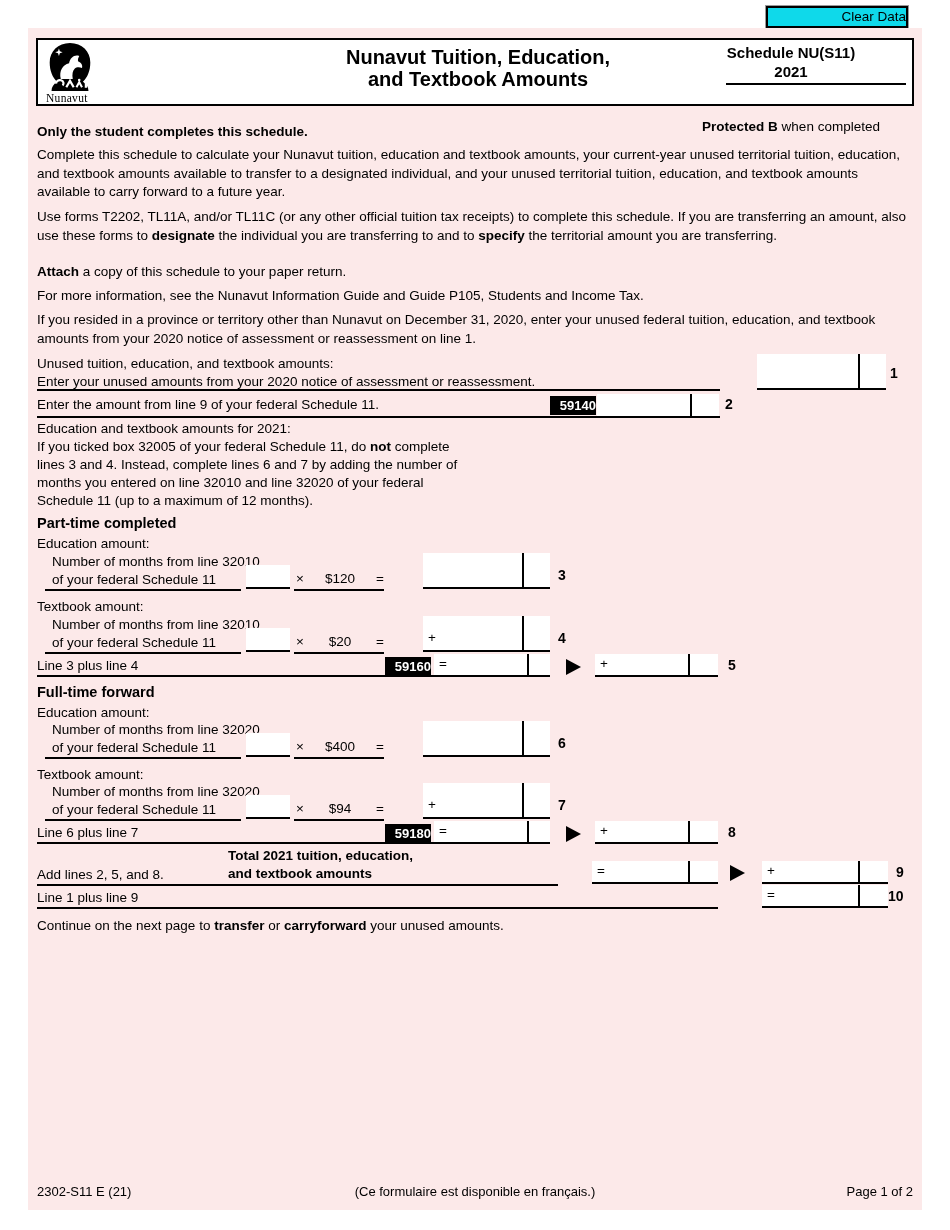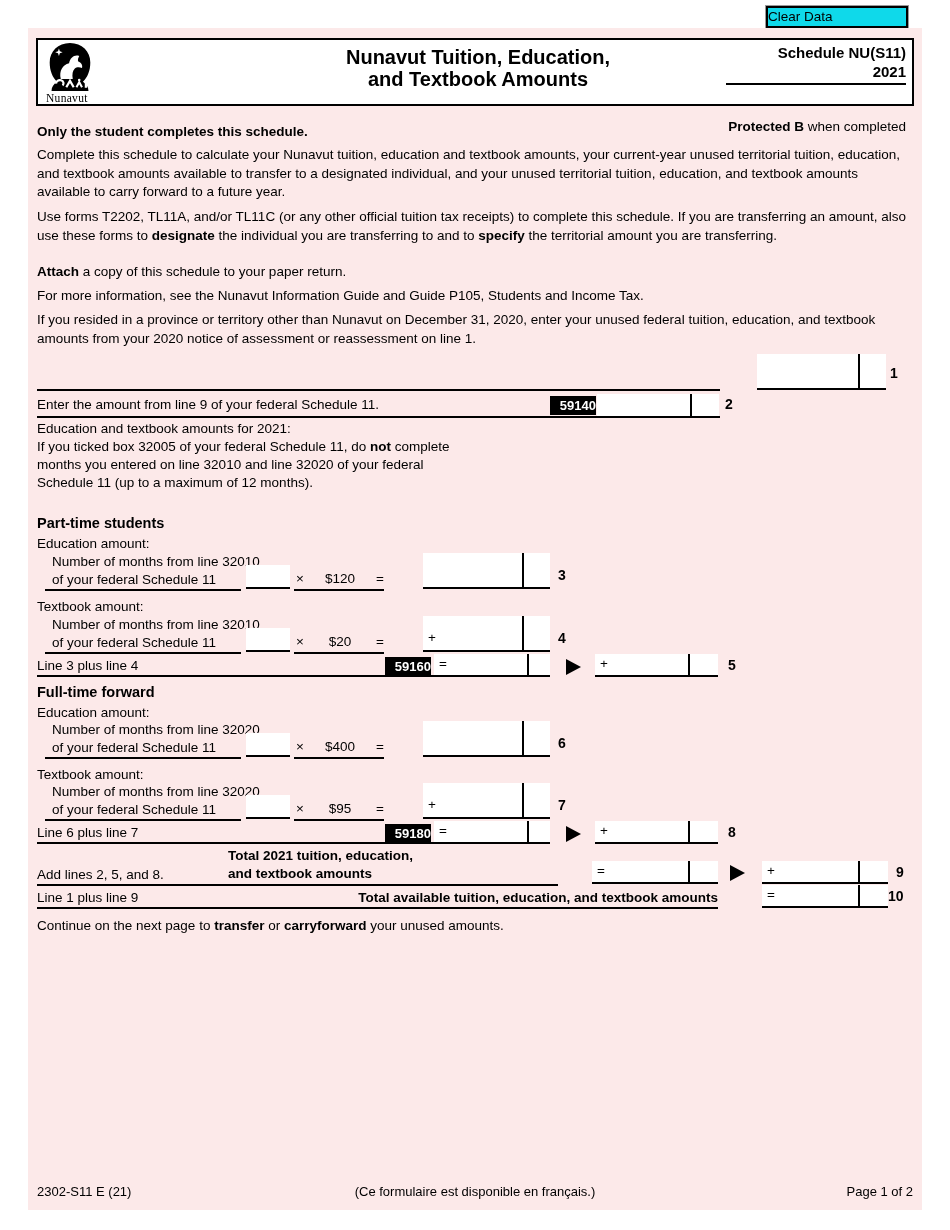--- a/index.html
+++ b/index.html
@@ -1,28 +1,28 @@
 <!DOCTYPE html>
 <html><head>
 <meta charset="utf-8">
 <style>
   html,body{margin:0;padding:0;}
   .page{position:relative;width:950px;height:1230px;background:#ffffff;
         font-family:"Liberation Sans",sans-serif;color:#000;overflow:hidden;}
   .sheet{position:absolute;left:28px;top:28px;width:894px;height:1182px;background:#fce9e9;}
   .clear-btn{position:absolute;left:766px;top:6px;width:142px;height:22px;background:#0fd9ea;
              border:2px solid #000;box-shadow:0 0 0 1px #9a9a9a;font-family:"Liberation Sans",sans-serif;
-             font-size:13.5px;line-height:16px;text-align:left;padding:0;cursor:pointer;color:#000;}
+             font-size:13.5px;line-height:16px;text-align:right;padding:0;cursor:pointer;color:#000;}
   
   .hdr{position:absolute;left:8px;top:10px;width:874px;height:64px;background:#fff;border:2px solid #000;}
   .logo{position:absolute;left:8px;top:2px;width:52px;text-align:left;}
   .logo-caption{font-family:"Liberation Serif",serif;font-size:11.5px;margin-top:-4px;letter-spacing:.3px;}
   .hdr-title{position:absolute;left:230px;width:420px;top:6px;text-align:center;
              font-size:20px;font-weight:bold;line-height:22px;}
-  .hdr-right{position:absolute;right:6px;top:3px;width:230px;text-align:right;
+  .hdr-right{position:absolute;right:6px;top:3px;width:230px;text-align:center;
              font-size:15px;font-weight:bold;line-height:19px;}
   .hdr-rule{height:2px;background:#000;width:180px;margin:2px 0 2px auto;}
   .hdr-prot{font-size:13.5px;font-weight:normal;margin-top:32px;}
   
   .txt{position:absolute;left:9px;width:872px;font-size:13.5px;line-height:18.5px;}
   .b{font-weight:bold;}
   .lbl{position:absolute;font-size:13.5px;line-height:18px;}
   .rule{position:absolute;height:2px;background:#000;}
   .num{position:absolute;font-weight:bold;font-size:14px;}
   .code{position:absolute;width:46px;height:19px;background:#000;color:#fff;
@@ -82,38 +82,43 @@
     <div class="txt b" style="top:95px">Only the student completes this schedule.</div>
     <div class="txt" style="top:180px">
       <span>Use forms T2202, TL11A, and/or TL11C (or any other official tuition tax receipts) to complete this schedule. If you are transferring an amount, also use these forms to </span><span class="b">designate</span><span> the individual you are transferring to and to </span><span class="b">specify</span><span> the territorial amount you are transferring.</span>
     </div>
     <div class="txt" style="top:235px">
       <span class="b">Attach</span><span> a copy of this schedule to your paper return.</span>
     </div>
     <div class="txt" style="top:259px">For more information, see the Nunavut Information Guide and Guide P105, Students and Income Tax.</div>
     <div class="txt" style="top:283px">If you resided in a province or territory other than Nunavut on December 31, 2020, enter your unused federal tuition, education, and textbook amounts from your 2020 notice of assessment or reassessment on line 1.</div>
 
+    <div class="lbl" style="left:9px;top:327px">
+      <div>Unused tuition, education, and textbook amounts:</div>
+      <div>Enter your unused amounts from your 2020 notice of assessment or reassessment.</div>
+    </div>
     <div class="rule" style="left:9px;top:361px;width:683px"></div>
     <div class="fld d78" style="left:729px;top:326px;width:129px;height:34px"></div>
     <div class="num" style="left:862px;top:337px">1</div>
 
     <div class="lbl" style="left:9px;top:368px">Enter the amount from line 9 of your federal Schedule 11.</div>
     <div class="rule" style="left:9px;top:388px;width:683px"></div>
     <div class="code" style="left:522px;top:368px">59140</div>
     <div class="fld nb" style="left:569px;top:366px;width:122px;height:22px"></div>
     <div class="num" style="left:697px;top:368px">2</div>
 
     <div class="lbl" style="left:9px;top:392px;width:600px">
       <div>Education and textbook amounts for 2021:</div>
       <div><span>If you ticked box 32005 of your federal Schedule 11, do </span><span class="b">not</span><span> complete</span></div>
+      <div>lines 3 and 4. Instead, complete lines 6 and 7 by adding the number of</div>
       <div>months you entered on line 32010 and line 32020 of your federal</div>
       <div>Schedule 11 (up to a maximum of 12 months).</div>
     </div>
 
-    <div class="lbl b" style="left:9px;top:486px;font-size:14.5px">Part-time students</div>
+    <div class="lbl b" style="left:9px;top:486px;font-size:14.5px">Part-time completed</div>
     <div class="lbl" style="left:9px;top:507px">Education amount:</div>
 
     <div class="lbl" style="left:24px;top:525px">
       <div>Number of months from line 32010</div>
       <div>of your federal Schedule 11</div>
     </div>
     <div class="rule" style="left:17px;top:561px;width:196px"></div>
     <div class="mbox" style="left:218px;top:537px"></div>
     <div class="mult" style="left:268px;top:542px">
       <span>×</span>
@@ -174,21 +179,21 @@
 
     <div class="lbl" style="left:9px;top:738px">Textbook amount:</div>
     <div class="lbl" style="left:24px;top:755px">
       <div>Number of months from line 32020</div>
       <div>of your federal Schedule 11</div>
     </div>
     <div class="rule" style="left:17px;top:791px;width:196px"></div>
     <div class="mbox" style="left:218px;top:767px"></div>
     <div class="mult" style="left:268px;top:772px">
       <span>×</span>
-      <span>$95</span>
+      <span>$94</span>
       <span>=</span>
     </div>
     <div class="rule" style="left:266px;top:791px;width:90px"></div>
     <div class="fld d78" style="left:395px;top:755px;width:127px;height:34px">
       <span class="op op-b">+</span>
     </div>
     <div class="num" style="left:530px;top:769px">7</div>
 
     <div class="lbl" style="left:9px;top:796px">Line 6 plus line 7</div>
     <div class="rule" style="left:9px;top:814px;width:513px"></div>
@@ -211,21 +216,20 @@
     <div class="fld" style="left:564px;top:833px;width:126px;height:21px">
       <span class="op op-t">=</span>
     </div>
     <div class="arrow" style="left:702px;top:837px"></div>
     <div class="fld" style="left:734px;top:833px;width:126px;height:21px">
       <span class="op op-t">+</span>
     </div>
     <div class="num" style="left:868px;top:836px">9</div>
 
     <div class="lbl" style="left:9px;top:861px">Line 1 plus line 9</div>
-    <div class="lbl b" style="left:200px;top:861px;width:490px;text-align:right">Total available tuition, education, and textbook amounts</div>
     <div class="rule" style="left:9px;top:879px;width:681px"></div>
     <div class="fld" style="left:734px;top:857px;width:126px;height:21px">
       <span class="op op-t">=</span>
     </div>
     <div class="num" style="left:860px;top:860px">10</div>
 
     <div class="txt" style="top:889px">
       <span>Continue on the next page to </span><span class="b">transfer</span><span> or </span><span class="b">carryforward</span><span> your unused amounts.</span>
     </div>
 

